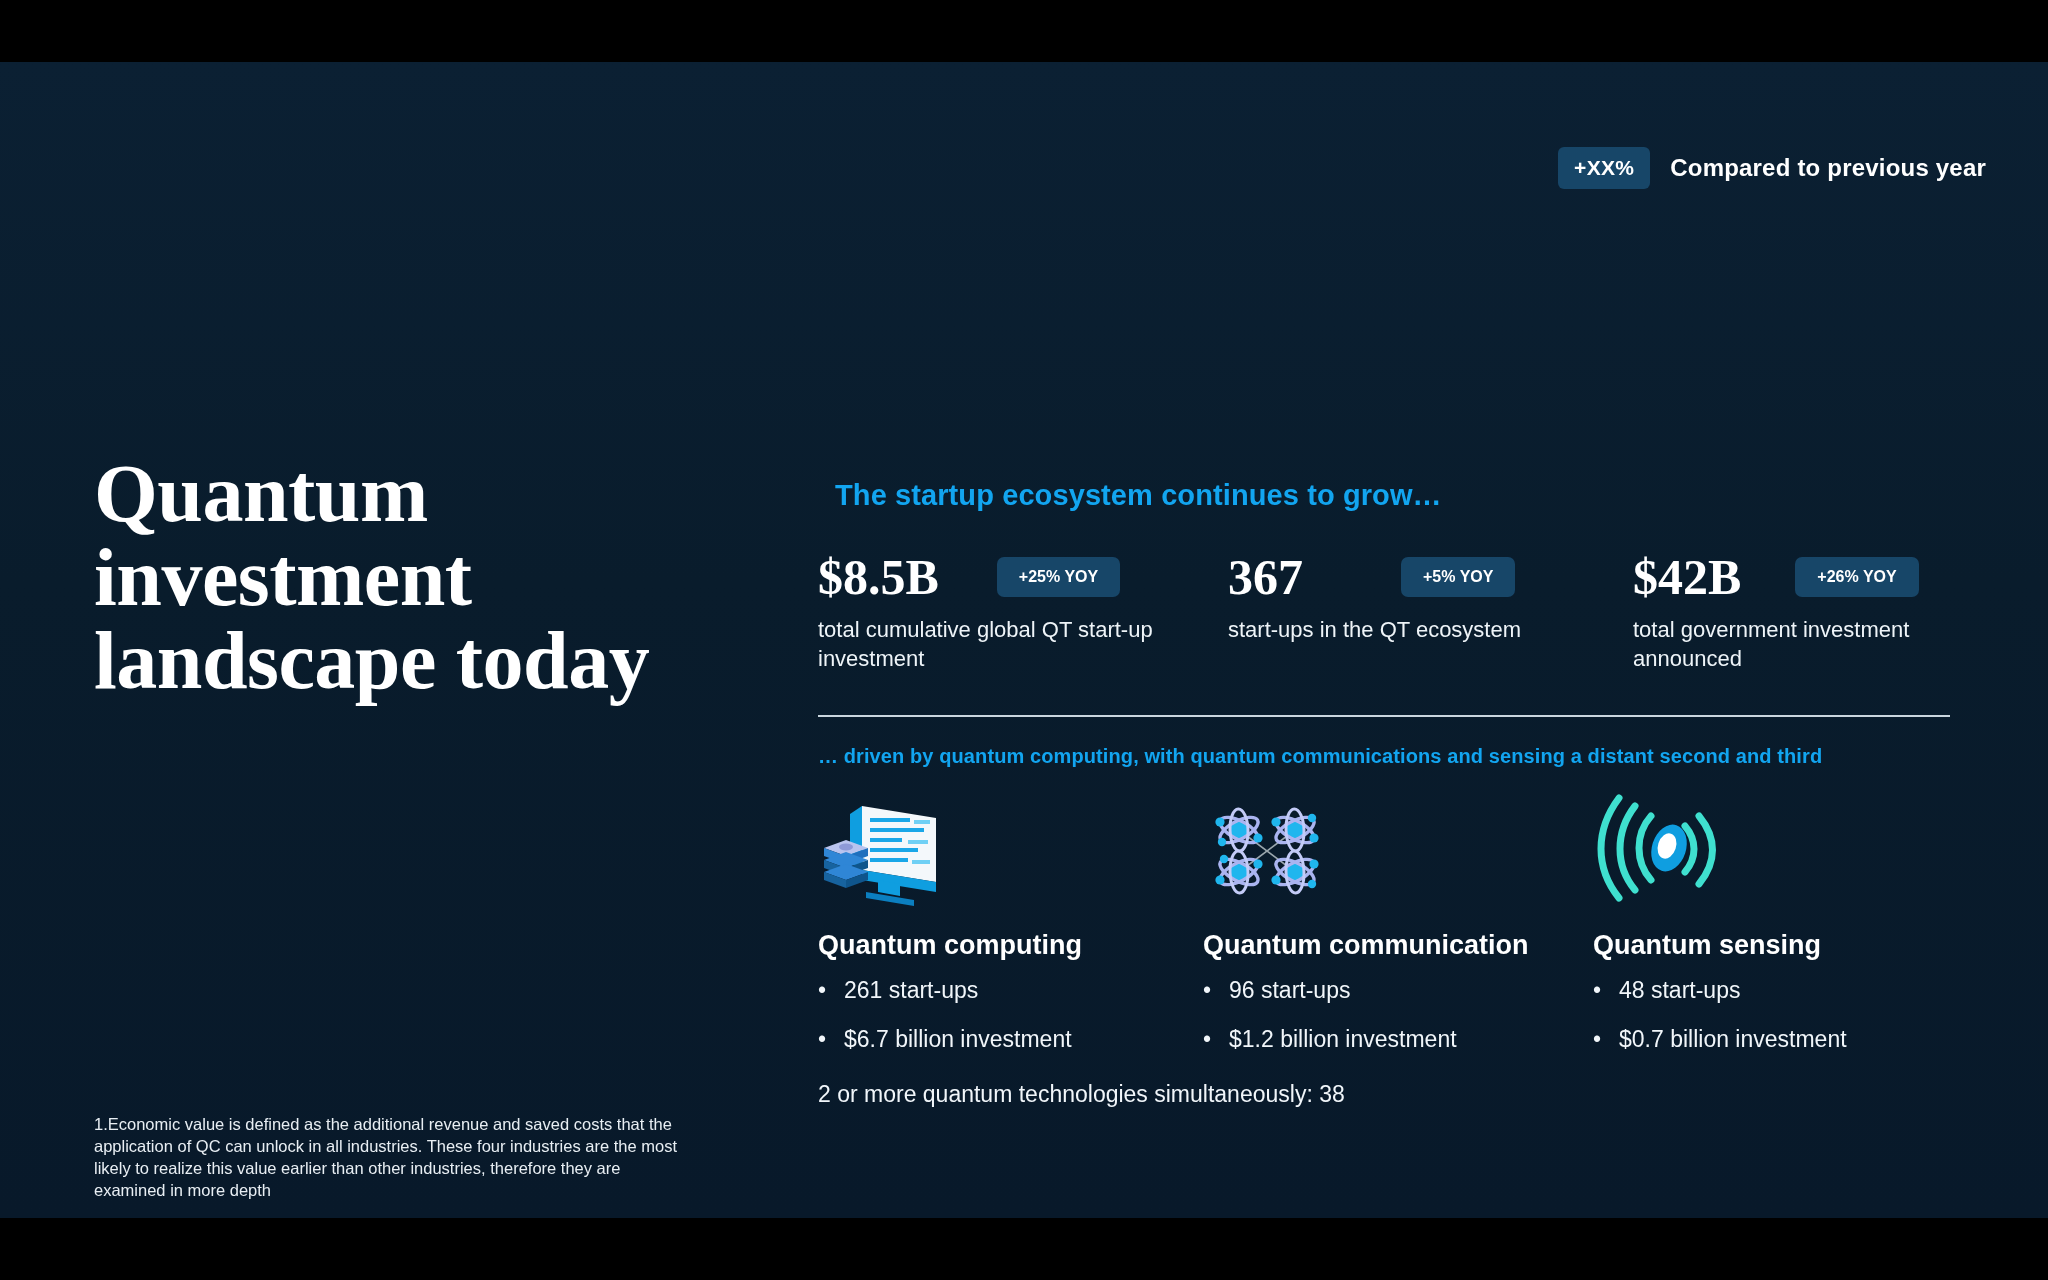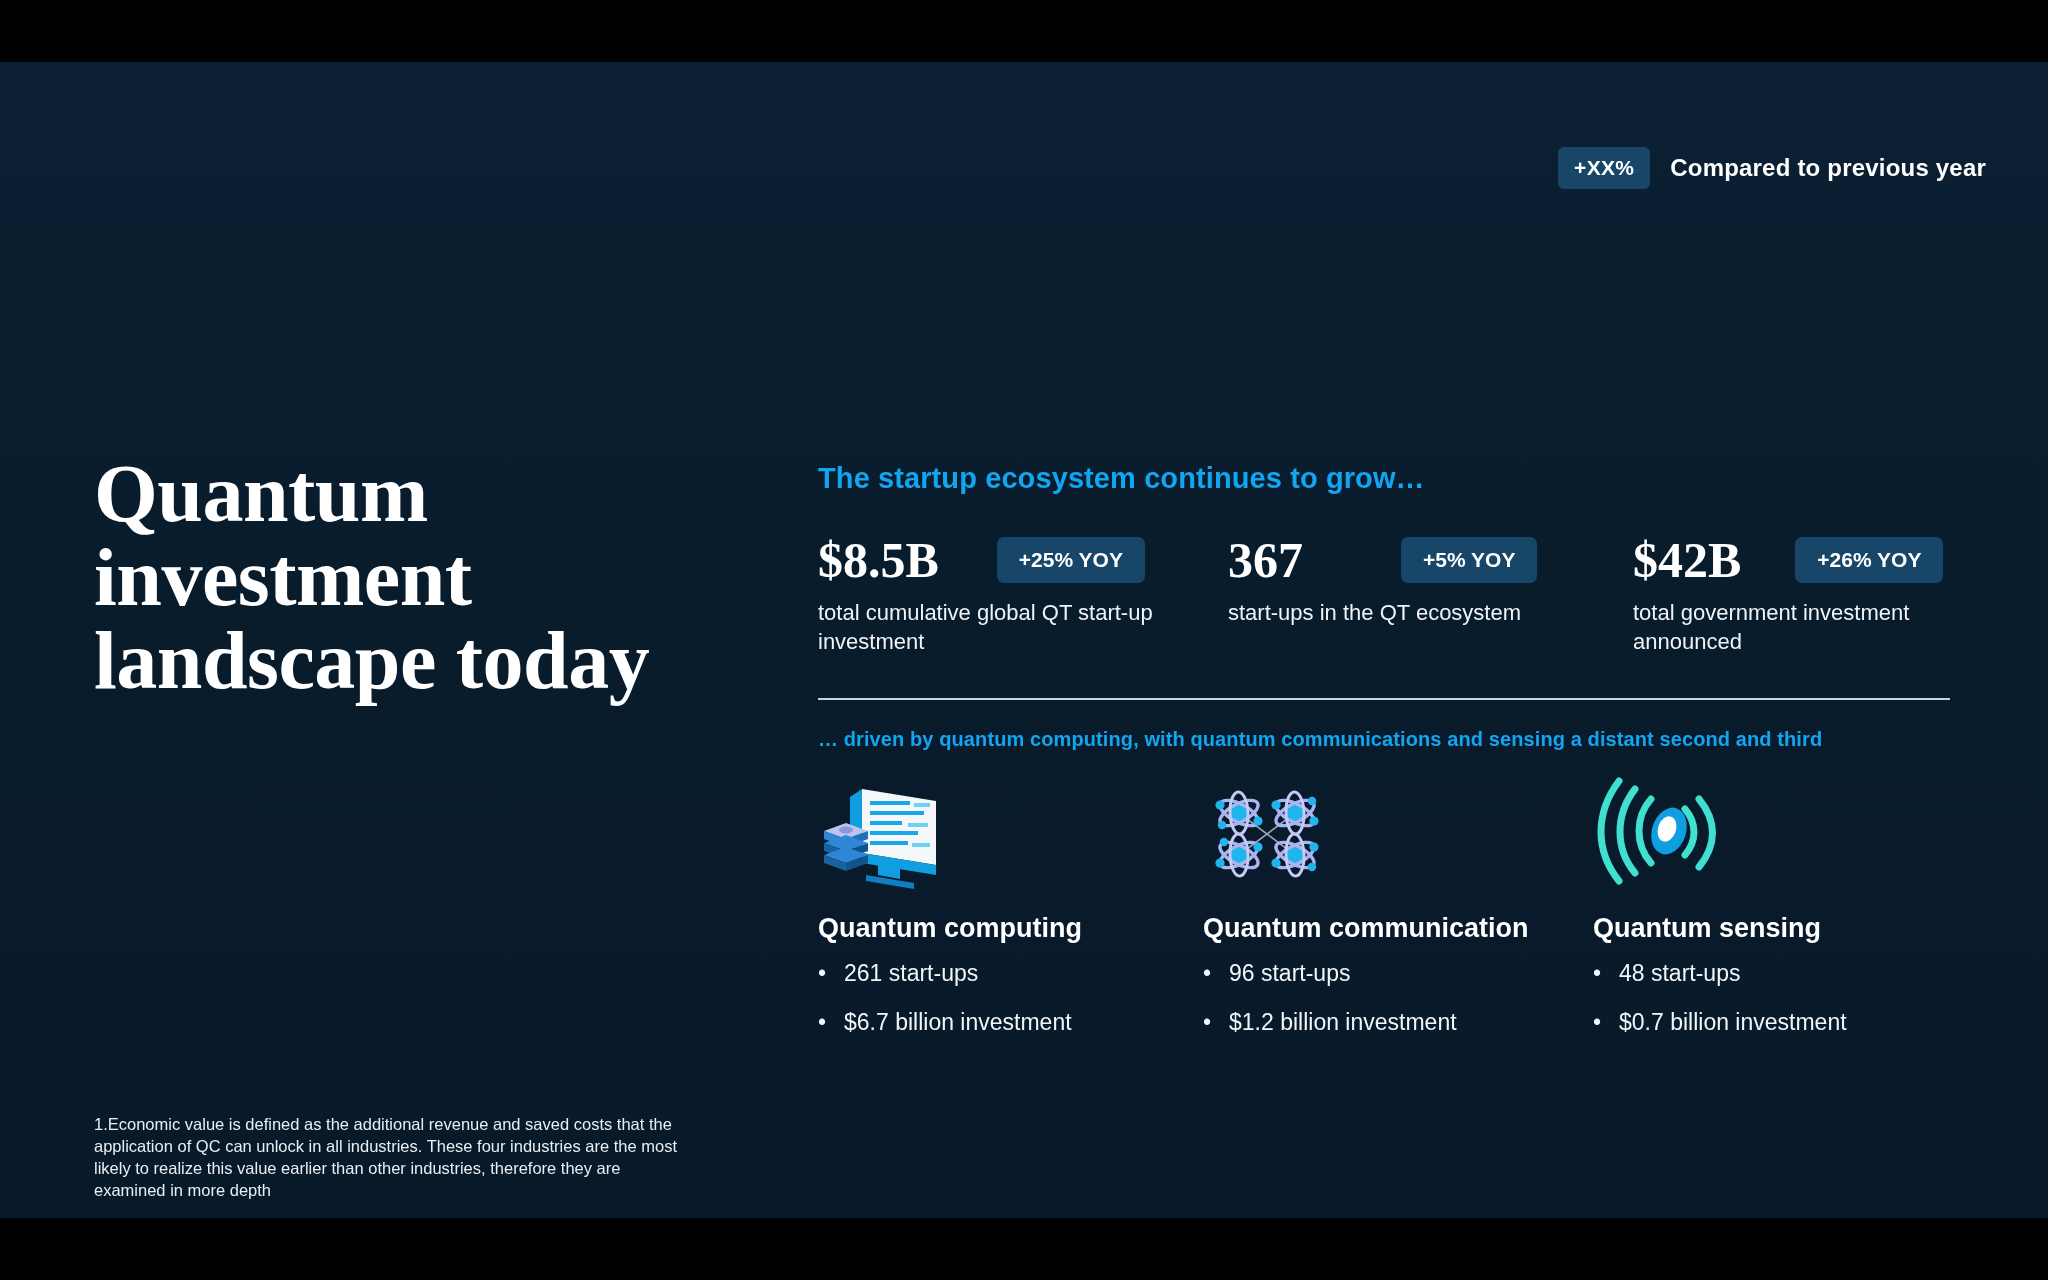--- a/index.html
+++ b/index.html
@@ -22,30 +22,30 @@
   .title{font-family:"Liberation Serif",serif;font-weight:bold;color:#fff;
     font-size:82px;line-height:1.02;letter-spacing:-0.5px;margin:0;}
   .lede{margin-top:40px;color:#f2f6f9;font-size:33px;line-height:1.40;font-weight:400;}
   .lede b{font-weight:bold;}
   .footnote{position:absolute;left:94px;top:1052px;width:590px;color:#e8eef3;
     font-size:16.5px;line-height:1.33;}
   .source{position:absolute;left:94px;top:1152px;color:#eef3f7;font-size:19px;}
 
   
   .right{position:absolute;left:818px;top:400px;width:1135px;}
-  .eyebrow{color:#12a5f0;font-weight:bold;font-size:29px;letter-spacing:.1px;margin:0;}
+  .eyebrow{color:#12a5f0;font-weight:bold;font-size:29px;letter-spacing:.1px;margin:17px;}
   .kpis{display:flex;margin-top:40px;}
   .kpi{position:relative;}
   .kpi.k1{width:410px;}
   .kpi.k2{width:405px;}
   .kpi.k3{width:320px;}
   .kpi-top{display:flex;align-items:center;gap:14px;}
   .kpi-val{font-family:"Liberation Serif",serif;font-weight:bold;color:#fff;
     font-size:50px;line-height:1;white-space:nowrap;}
-  .kpi-badge{background:#174668;color:#fff;font-weight:bold;font-size:21px;
+  .kpi-badge{background:#174668;color:#fff;font-weight:bold;font-size:16px;
     padding:11px 22px;border-radius:7px;white-space:nowrap;}
   .k1 .kpi-badge{margin-left:44px;}
   .k2 .kpi-badge{margin-left:84px;}
   .k3 .kpi-badge{margin-left:40px;}
   .kpi-sub{margin-top:14px;color:#eef4f8;font-size:22px;line-height:1.30;}
 
   .divider{margin-top:42px;height:2px;width:1132px;background:#c9d6de;}
 
   .eyebrow2{margin-top:26px;color:#12a5f0;font-weight:bold;font-size:20px;
     line-height:1.32;letter-spacing:.1px;}
@@ -249,19 +249,20 @@
             </li>
             <li>
               <span class="bul">•</span>
               <span>$0.7 billion investment</span>
             </li>
           </ul>
         </div>
 
       </div>
 
+      <div class="tnote">2 or more quantum technologies simultaneously: 38</div>
     </div>
 
     <div class="brand">McKinsey &amp; Company</div>
     <div class="pageno">13</div>
 
   </div>
 </div>
 
 </body></html>

